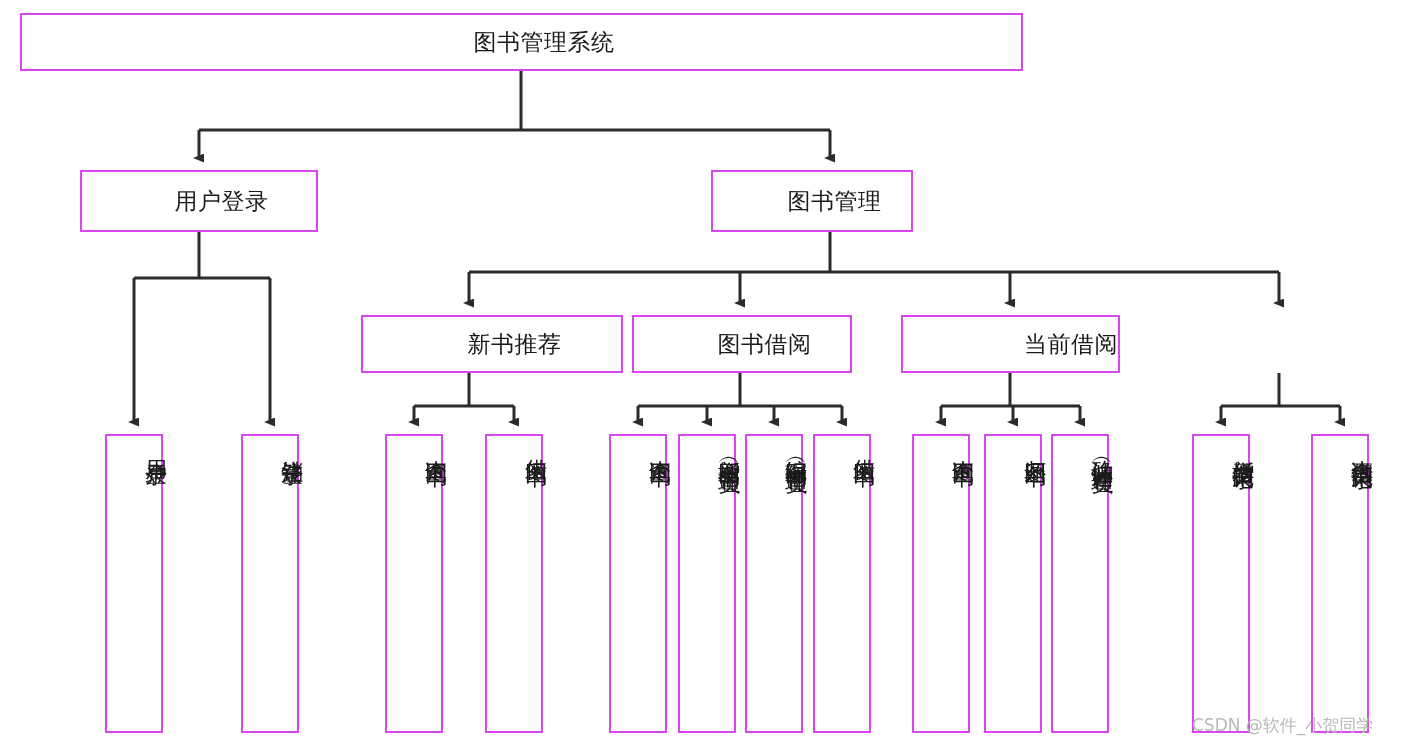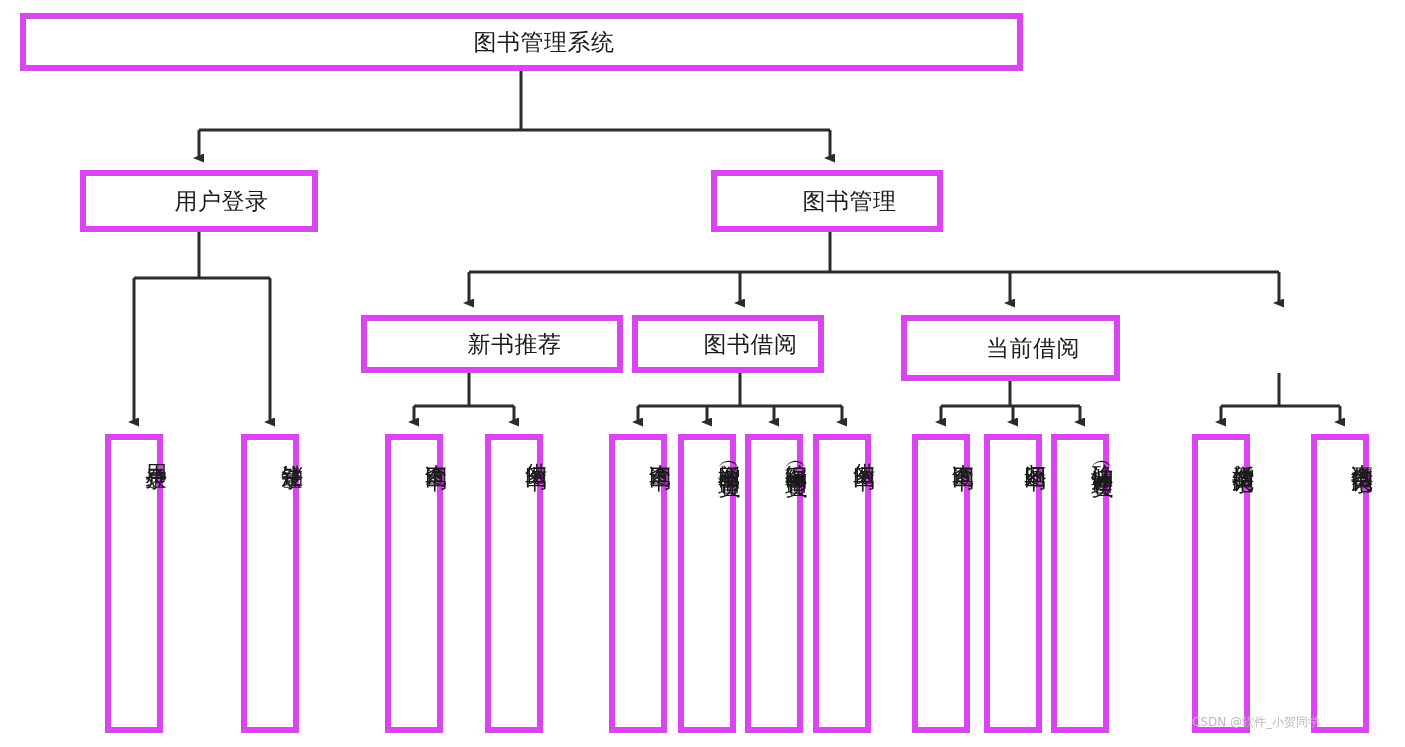--- a/index.html
+++ b/index.html
@@ -22,21 +22,21 @@
     position: absolute;
     left: 0;
     top: 0;
     width: 1405px;
     height: 747px;
     pointer-events: none;
   }
   .node {
     position: absolute;
     box-sizing: border-box;
-    border: 6px solid #d946ef;
+    border: 2px solid #d946ef;
     background: #ffffff;
     display: flex;
     align-items: center;
     justify-content: center;
     color: #1a1a1a;
     z-index: 2;
     padding-left: 45px;
   }
   .node-label {
     display: block;
@@ -62,21 +62,21 @@
     text-orientation: upright;
     font-size: 22px;
     line-height: 1.06;
     letter-spacing: 2px;
     white-space: nowrap;
   }
   .watermark {
     position: absolute;
     left: 1192px;
     top: 714px;
-    font-size: 12px;
+    font-size: 17px;
     color: #b9b9b9;
     z-index: 5;
     white-space: nowrap;
     font-family: "DejaVu Sans", "Liberation Sans", sans-serif;
   }
 </style>
 </head>
 <body>
 
 <div id="diagram-root">
@@ -131,31 +131,31 @@
     </g>
   </svg>
 
   <div class="node root horiz" style="left:20px;top:13px;width:1003px;height:58px;">
     <span class="node-label">图书管理系统</span>
   </div>
 
   <div class="node horiz" style="left:80px;top:170px;width:238px;height:62px;">
     <span class="node-label">用户登录</span>
   </div>
-  <div class="node horiz" style="left:711px;top:170px;width:232px;height:62px;">
+  <div class="node horiz" style="left:711px;top:170px;width:202px;height:62px;">
     <span class="node-label">图书管理</span>
   </div>
 
   <div class="node horiz" style="left:361px;top:315px;width:262px;height:58px;">
     <span class="node-label">新书推荐</span>
   </div>
-  <div class="node horiz" style="left:632px;top:315px;width:192px;height:58px;">
+  <div class="node horiz" style="left:632px;top:315px;width:220px;height:58px;">
     <span class="node-label">图书借阅</span>
   </div>
-  <div class="node horiz" style="left:901px;top:315px;width:219px;height:66px;">
+  <div class="node horiz" style="left:901px;top:315px;width:219px;height:58px;justify-content:flex-end;">
     <span class="node-label">当前借阅</span>
   </div>
 
   <div class="node vert" style="left:105px;top:434px;width:58px;height:299px;">
     <span class="node-label">用户登录</span>
   </div>
   <div class="node vert" style="left:241px;top:434px;width:58px;height:299px;">
     <span class="node-label">注销登录</span>
   </div>
 

